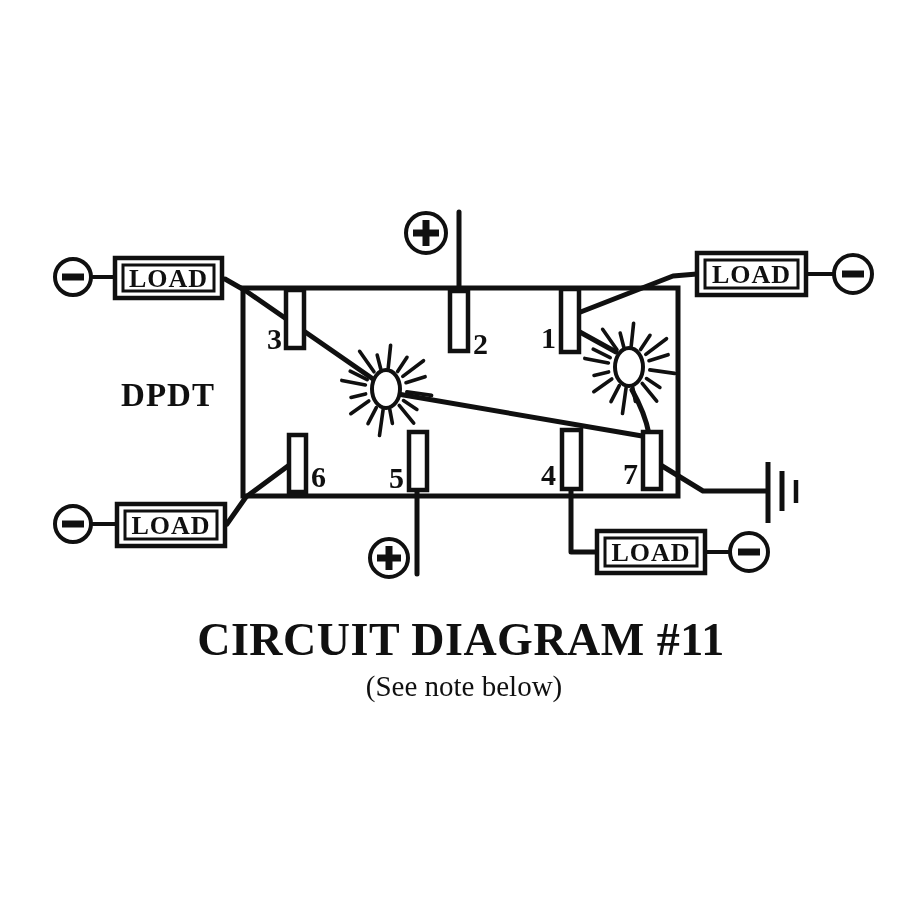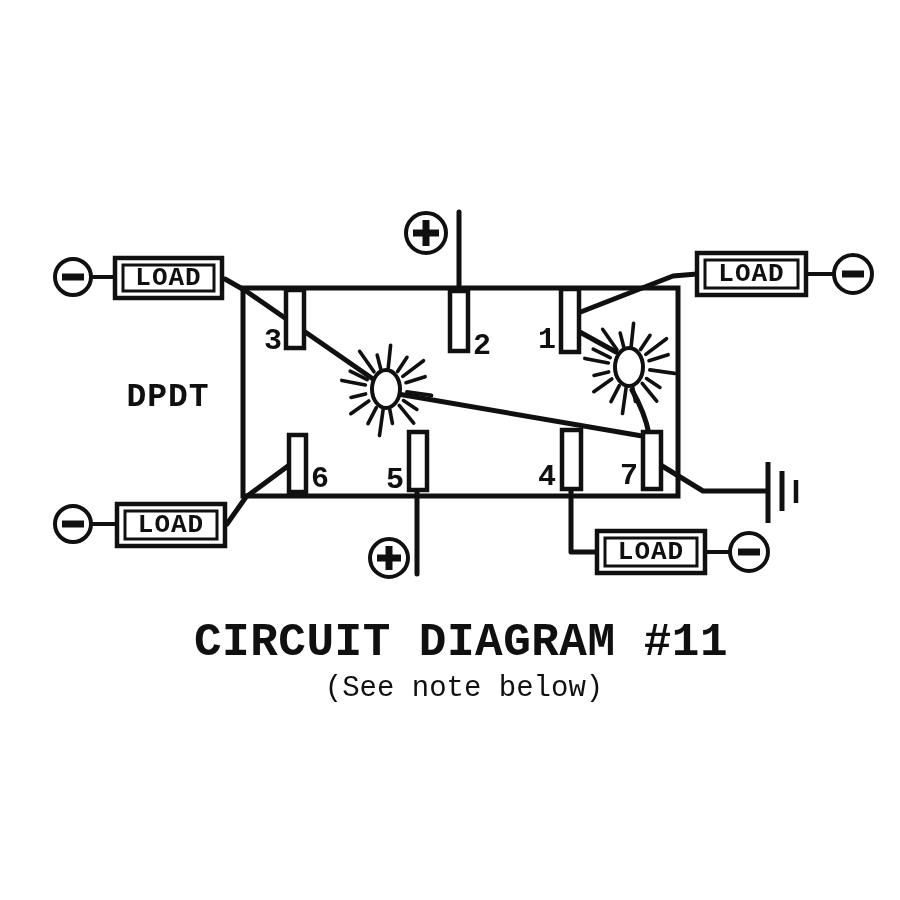--- a/index.html
+++ b/index.html
@@ -4,21 +4,21 @@
 <style>
   :root{
     --ink:#101010;
     --paper:#ffffff;
   }
   html,body{margin:0;padding:0;background:var(--paper);}
   .page{
     position:relative;
     width:900px;height:900px;
     background:var(--paper);
-    font-family:Liberation Mono, monospace;
+    font-family:Liberation Serif, serif;
     overflow:hidden;
   }
   svg{position:absolute;left:0;top:0;}
   .wire{stroke:var(--ink);fill:none;stroke-width:5;stroke-linecap:round;stroke-linejoin:round;}
   .wire-thin{stroke:var(--ink);fill:none;stroke-width:4;stroke-linecap:round;}
   .box-outline{fill:none;stroke:var(--ink);stroke-width:5;}
   .pin{fill:var(--paper);stroke:var(--ink);stroke-width:4.5;}
   .lamp-body{fill:var(--paper);stroke:var(--ink);stroke-width:4;}
   .ray{stroke:var(--ink);stroke-width:3.6;stroke-linecap:round;}
   .load-outer{fill:var(--paper);stroke:var(--ink);stroke-width:4.5;}

